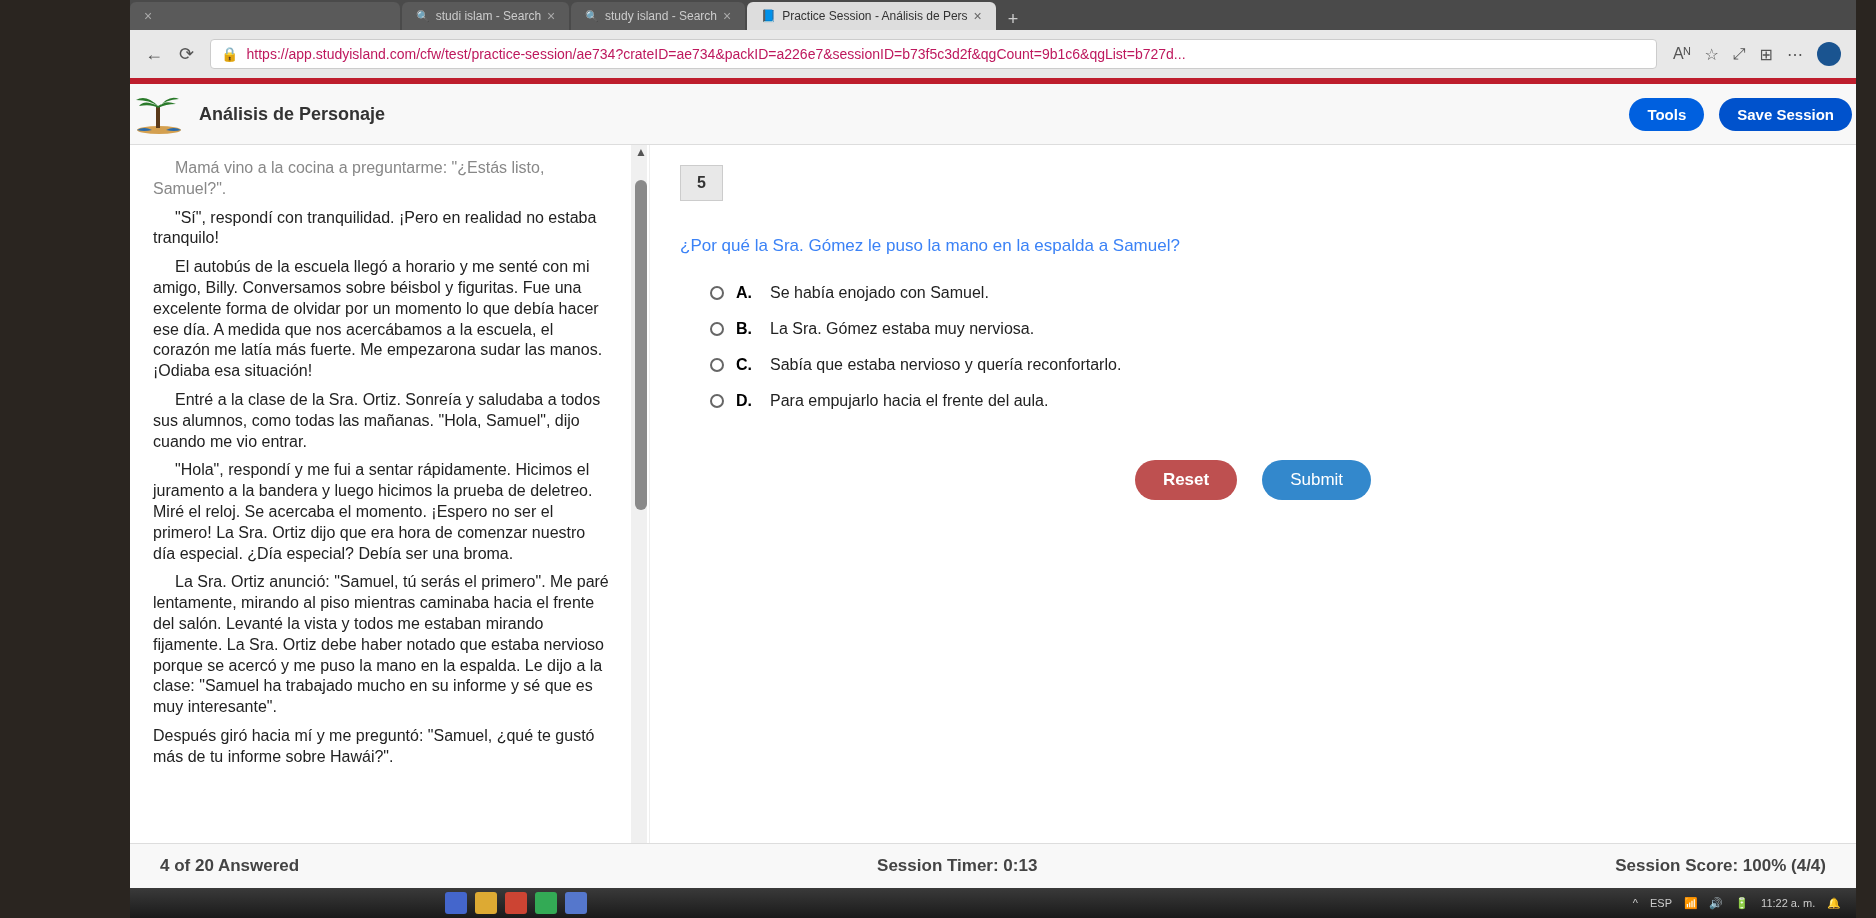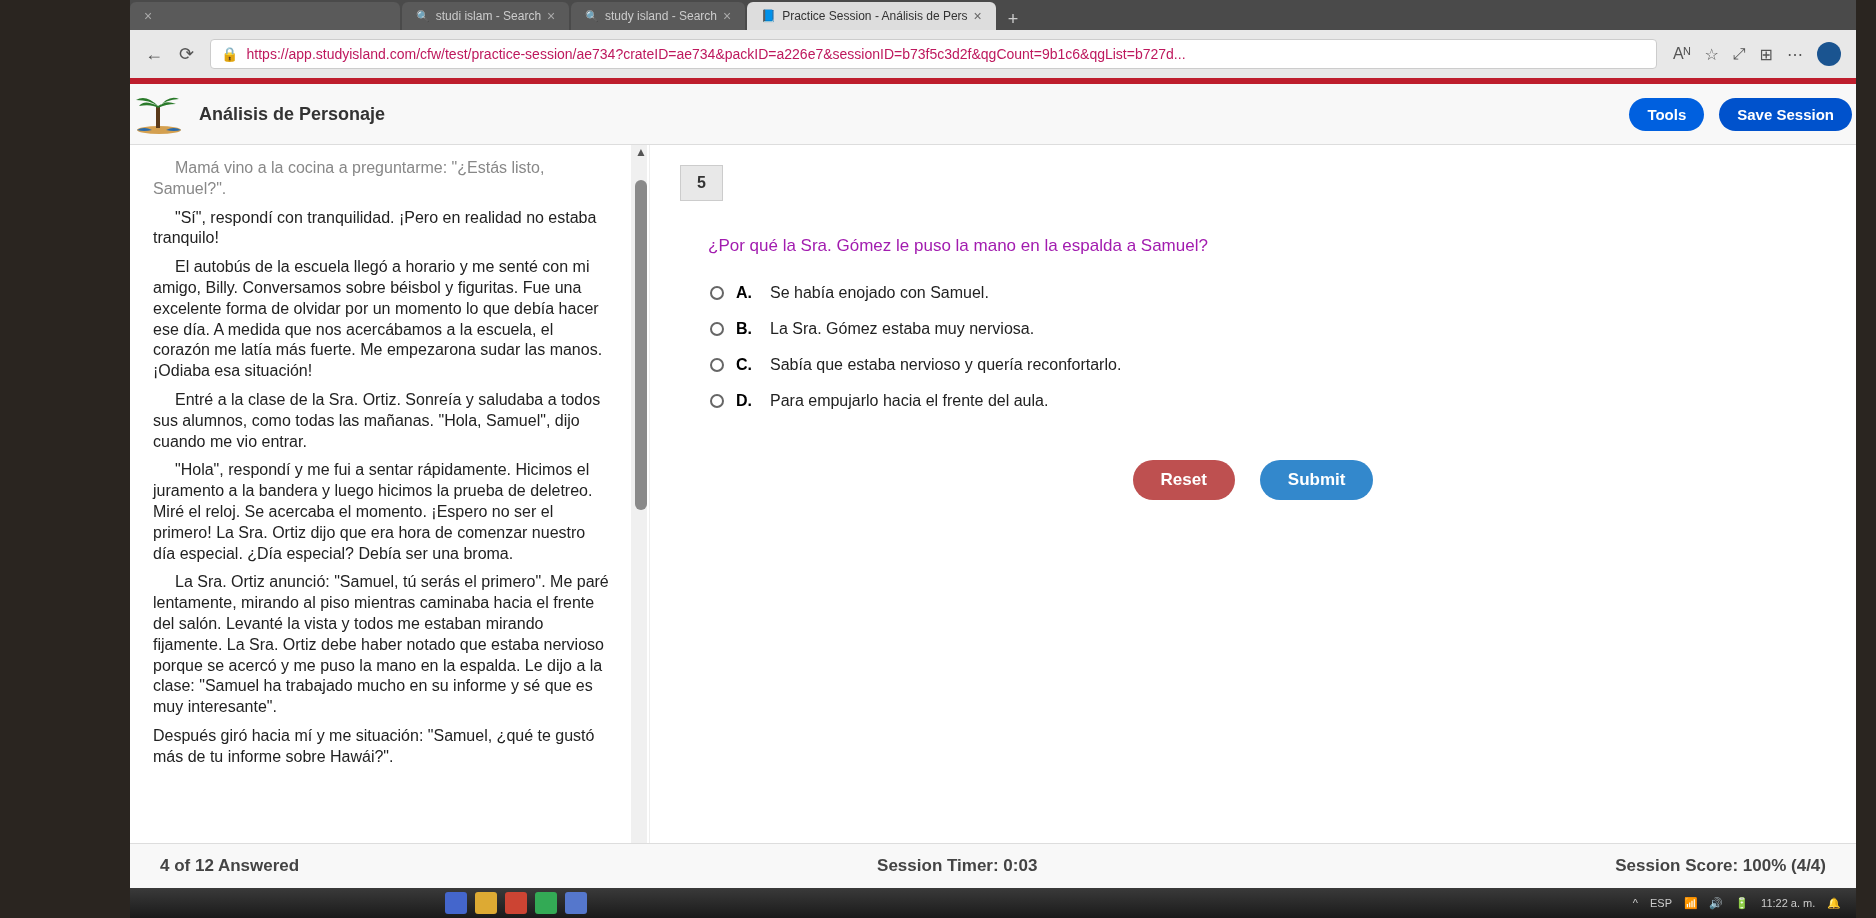--- a/index.html
+++ b/index.html
@@ -213,23 +213,22 @@
       background: #e8e8e8;
       padding: 8px 16px;
       font-size: 16px;
       font-weight: bold;
       color: #333;
       border: 1px solid #ccc;
       margin-bottom: 35px;
     }
     .question-text {
       font-size: 17px;
-      color: #a21caf;
+      color: #3b82f6;
       margin-bottom: 28px;
-      margin-left: 28px;
     }
     .answer-list {
       padding-left: 30px;
     }
     .answer-row {
       display: flex;
       align-items: baseline;
       gap: 12px;
       margin-bottom: 18px;
       font-size: 16px;
@@ -266,21 +265,21 @@
       font-weight: bold;
       cursor: pointer;
     }
     .btn-submit {
       background: #3388cc;
       color: white;
       padding: 10px 28px;
       border-radius: 20px;
       border: none;
       font-size: 17px;
-      font-weight: bold;
+      font-weight: normal;
       cursor: pointer;
     }
     
     .app-footer {
       border-top: 1px solid #ddd;
       padding: 12px 30px;
       display: flex;
       justify-content: space-between;
       align-items: center;
       font-size: 17px;
@@ -384,21 +383,21 @@
   <div class="main-content">
 
     <div class="passage-pane">
       <div class="passage-text">
         <p style="text-indent:22px;color:#888;">Mamá vino a la cocina a preguntarme: "¿Estás listo, Samuel?".</p>
         <p>"Sí", respondí con tranquilidad. ¡Pero en realidad no estaba tranquilo!</p>
         <p>El autobús de la escuela llegó a horario y me senté con mi amigo, Billy. Conversamos sobre béisbol y figuritas. Fue una excelente forma de olvidar por un momento lo que debía hacer ese día. A medida que nos acercábamos a la escuela, el corazón me latía más fuerte. Me empezarona sudar las manos. ¡Odiaba esa situación!</p>
         <p>Entré a la clase de la Sra. Ortiz. Sonreía y saludaba a todos sus alumnos, como todas las mañanas. "Hola, Samuel", dijo cuando me vio entrar.</p>
         <p>"Hola", respondí y me fui a sentar rápidamente. Hicimos el juramento a la bandera y luego hicimos la prueba de deletreo. Miré el reloj. Se acercaba el momento. ¡Espero no ser el primero! La Sra. Ortiz dijo que era hora de comenzar nuestro día especial. ¿Día especial? Debía ser una broma.</p>
         <p>La Sra. Ortiz anunció: "Samuel, tú serás el primero". Me paré lentamente, mirando al piso mientras caminaba hacia el frente del salón. Levanté la vista y todos me estaban mirando fijamente. La Sra. Ortiz debe haber notado que estaba nervioso porque se acercó y me puso la mano en la espalda. Le dijo a la clase: "Samuel ha trabajado mucho en su informe y sé que es muy interesante".</p>
-        <p style="text-indent:0;">Después giró hacia mí y me situación: "Samuel, ¿qué te gustó más de tu informe sobre Hawái?".</p>
+        <p style="text-indent:0;">Después giró hacia mí y me preguntó: "Samuel, ¿qué te gustó más de tu informe sobre Hawái?".</p>
       </div>
       <div class="scrollbar-track"></div>
       <div class="scroll-arrow-up">▲</div>
       <div class="scrollbar-thumb"></div>
     </div>
 
     <div class="question-pane">
       <div class="question-number">5</div>
       <div class="question-text">¿Por qué la Sra. Gómez le puso la mano en la espalda a Samuel?</div>
       
@@ -426,22 +425,22 @@
       </div>
       
       <div class="action-buttons">
         <button class="btn-reset">Reset</button>
         <button class="btn-submit">Submit</button>
       </div>
     </div>
   </div>
 
   <div class="app-footer">
-    <span>4 of 12 Answered</span>
-    <span>Session Timer: 0:03</span>
+    <span>4 of 20 Answered</span>
+    <span>Session Timer: 0:13</span>
     <span>Session Score: 100% (4/4)</span>
   </div>
 </div>
 
 <div class="taskbar">
   <div class="taskbar-left">
     <div class="taskbar-icon" style="background:#4466cc"></div>
     <div class="taskbar-icon" style="background:#ddaa33"></div>
     <div class="taskbar-icon" style="background:#cc4433"></div>
     <div class="taskbar-icon" style="background:#33aa55"></div>

